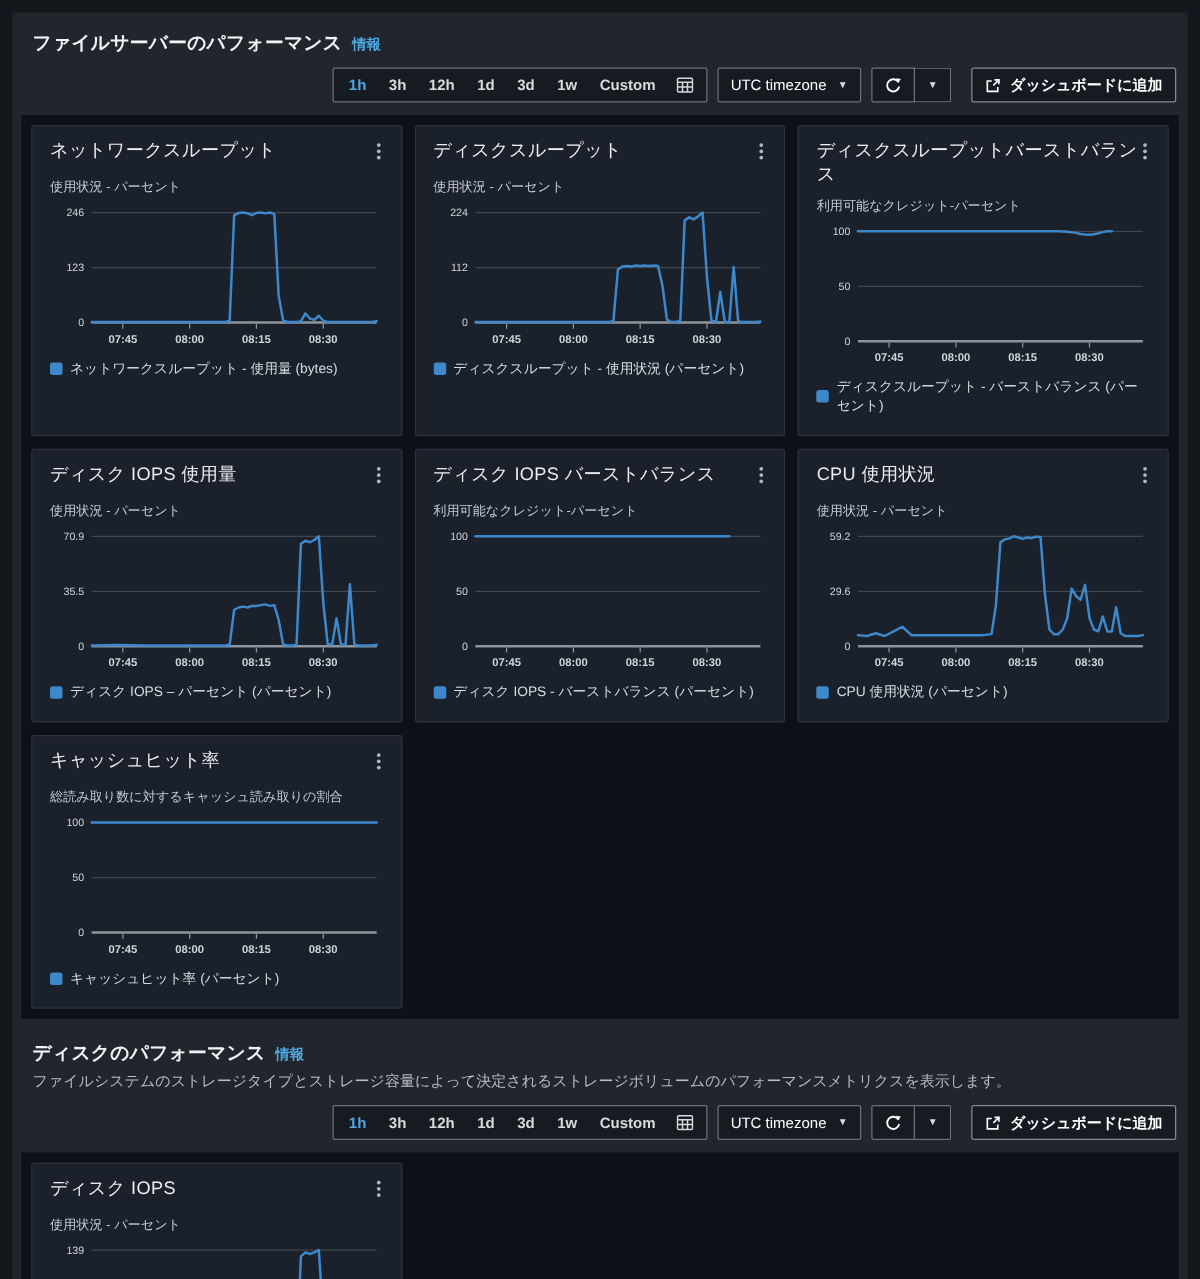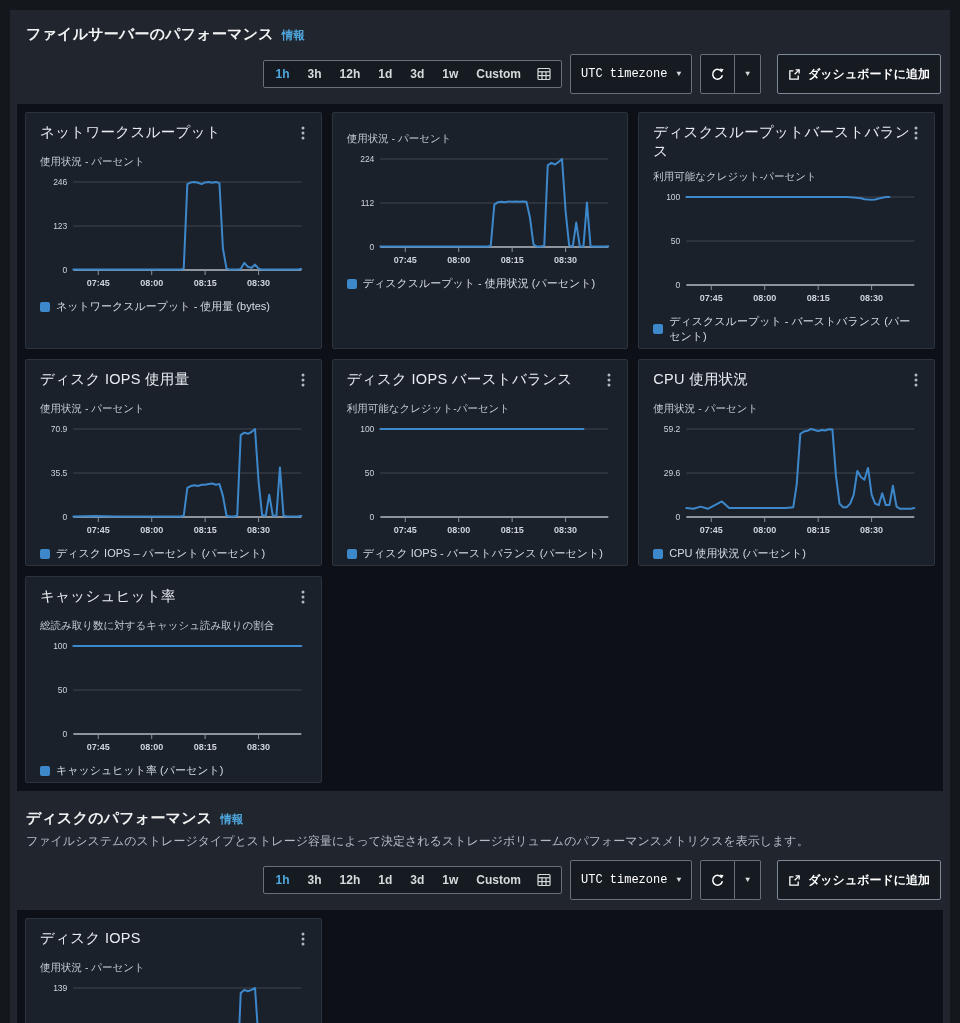--- a/index.html
+++ b/index.html
@@ -25,36 +25,36 @@
     display: flex; align-items: center; height: 28px;
     border: 1px solid #687078; border-radius: 2px; background: #161b21; padding: 0 3px;
   }
   .seg {
     background: none; border: none; color: #d5dbdb; font-family: inherit;
     font-size: 12px; font-weight: 700; padding: 0 9px; height: 40px; cursor: pointer;
   }
   .seg.selected { color: var(--accent); }
   .seg.icon-btn { padding: 0 7px; display: flex; align-items: center; }
   .box {
-    height: 40px; border: 1px solid #687078; border-radius: 2px; background: #161b21;
-    color: #fff; display: flex; align-items: center; gap: 9px; font-family: Liberation Mono, monospace;
+    height: 28px; border: 1px solid #687078; border-radius: 2px; background: #161b21;
+    color: #fff; display: flex; align-items: center; gap: 9px; font-family: Liberation Sans, sans-serif;
     font-size: 12px; padding: 0 10px; cursor: pointer;
   }
   .caret { font-size: 8px; color: #d5dbdb; line-height: 1; }
   .split { display: flex; }
   .split .box:first-child { border-radius: 2px 0 0 2px; padding: 0 9px; }
   .split .box:last-child { border-left: none; border-radius: 0 2px 2px 0; padding: 0 10px; }
   .add-btn { font-weight: 700; gap: 7px; border-color: #7f8a97; margin-left: 8px; }
   .panel {
     margin-top: 10px; background: #0d1016; padding: 8px;
     display: grid; grid-template-columns: repeat(3, 1fr); gap: 10px;
   }
   .card {
     background: #1b212a; border: 1px solid #2c333d; border-radius: 2px;
-    padding: 10px 14px 4px 14px; min-height: 188px;
+    padding: 10px 14px 16px 14px; min-height: 188px;
   }
   .card-head { display: flex; justify-content: space-between; align-items: flex-start; }
   .card-title { font-size: 14.5px; font-weight: 400; color: #e9edf2; letter-spacing: .3px; }
   .kebab-btn { background: none; border: none; cursor: pointer; padding: 2px 2px; }
   .card-sub { margin-top: 9px; font-size: 10.5px; color: #c2cad3; }
   svg.plot { display: block; margin-top: 5px; width: 100%; }
   .legend { display: flex; align-items: center; gap: 6px; margin-top: 1px; cursor: pointer; }
   .swatch { width: 10px; height: 10px; border-radius: 2px; flex: 0 0 auto; }
   .legend-label { font-size: 11px; color: #d5dce3; }
   .section2 { margin-top: 18px; }
@@ -148,20 +148,30 @@
             <text x="218.25" y="112" text-anchor="middle" fill="#cdd4db" font-size="9" font-weight="700">08:30</text>
             <polyline points="33.0,95.6 54.4,95.6 75.8,95.6 97.1,95.6 118.5,95.6 132.8,95.6 139.9,95.6 143.4,94.6 147.0,10.1 150.6,8.4 154.1,8.0 157.7,8.7 161.3,10.1 164.8,8.4 168.4,8.0 171.9,8.7 175.5,8.0 179.1,9.1 182.6,74.5 186.2,94.6 189.8,95.6 193.3,95.6 196.9,95.6 200.4,94.9 204.0,88.8 207.6,92.8 211.1,93.9 214.7,90.6 218.3,94.6 221.8,95.6 228.9,95.6 236.1,95.6 243.2,95.6 250.3,95.6 257.4,95.6 261.0,94.9" fill="none" stroke="#3d87cb" stroke-width="2" stroke-linejoin="round" stroke-linecap="round"></polyline>
           </svg>
         <div class="legend">
           <span class="swatch" style="background: rgb(61, 135, 203);"></span>
           <span class="legend-label">ネットワークスループット - 使用量 (bytes)</span>
         </div>
       </div>
 
       <div class="card">
+        <div class="card-head">
+          <h3 class="card-title">ディスクスループット</h3>
+          <button class="kebab-btn">
+            <svg width="4" height="16" viewBox="0 0 4 16" fill="#b0b8c0">
+                <circle cx="2" cy="3" r="1.5"></circle>
+                <circle cx="2" cy="8" r="1.5"></circle>
+                <circle cx="2" cy="13" r="1.5"></circle>
+              </svg>
+          </button>
+        </div>
         <div class="card-sub">使用状況 - パーセント</div>
         <svg class="plot" viewBox="0 0 266 124" height="124">
             <line x1="33" y1="8" x2="261" y2="8" stroke="#3f4650" stroke-width="1"></line>
             <line x1="33" y1="52" x2="261" y2="52" stroke="#3f4650" stroke-width="1"></line>
             <line x1="33" y1="96" x2="261" y2="96" stroke="#8d949c" stroke-width="2"></line>
             <text x="27" y="11" text-anchor="end" fill="#cdd4db" font-size="8.5">224</text>
             <text x="27" y="55" text-anchor="end" fill="#cdd4db" font-size="8.5">112</text>
             <text x="27" y="99" text-anchor="end" fill="#cdd4db" font-size="8.5">0</text>
             <line x1="57.9375" y1="97" x2="57.9375" y2="101" stroke="#8d949c" stroke-width="1"></line>
             <text x="57.9375" y="112" text-anchor="middle" fill="#cdd4db" font-size="9" font-weight="700">07:45</text>

